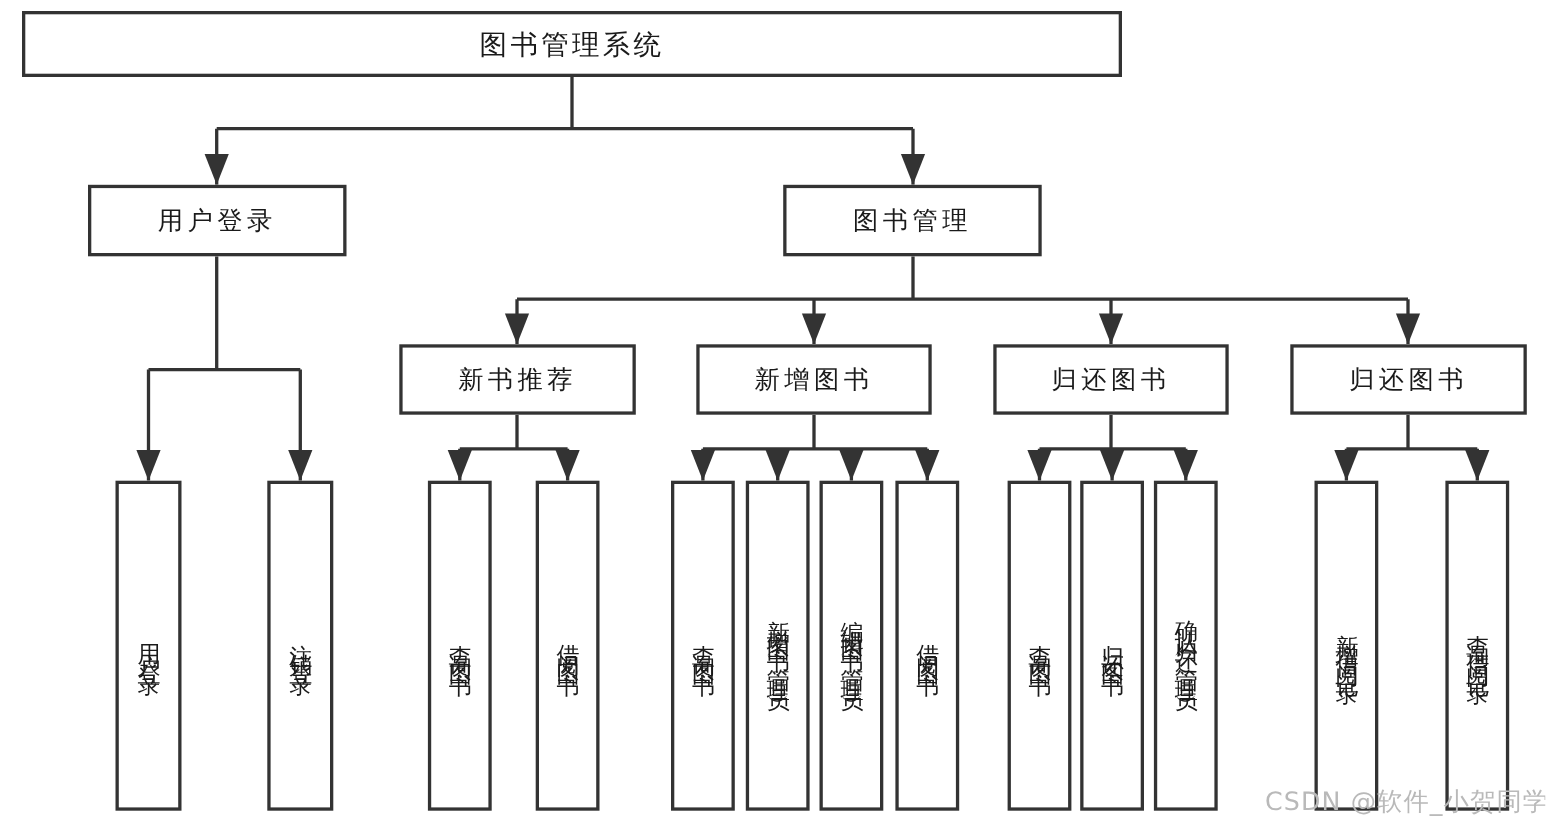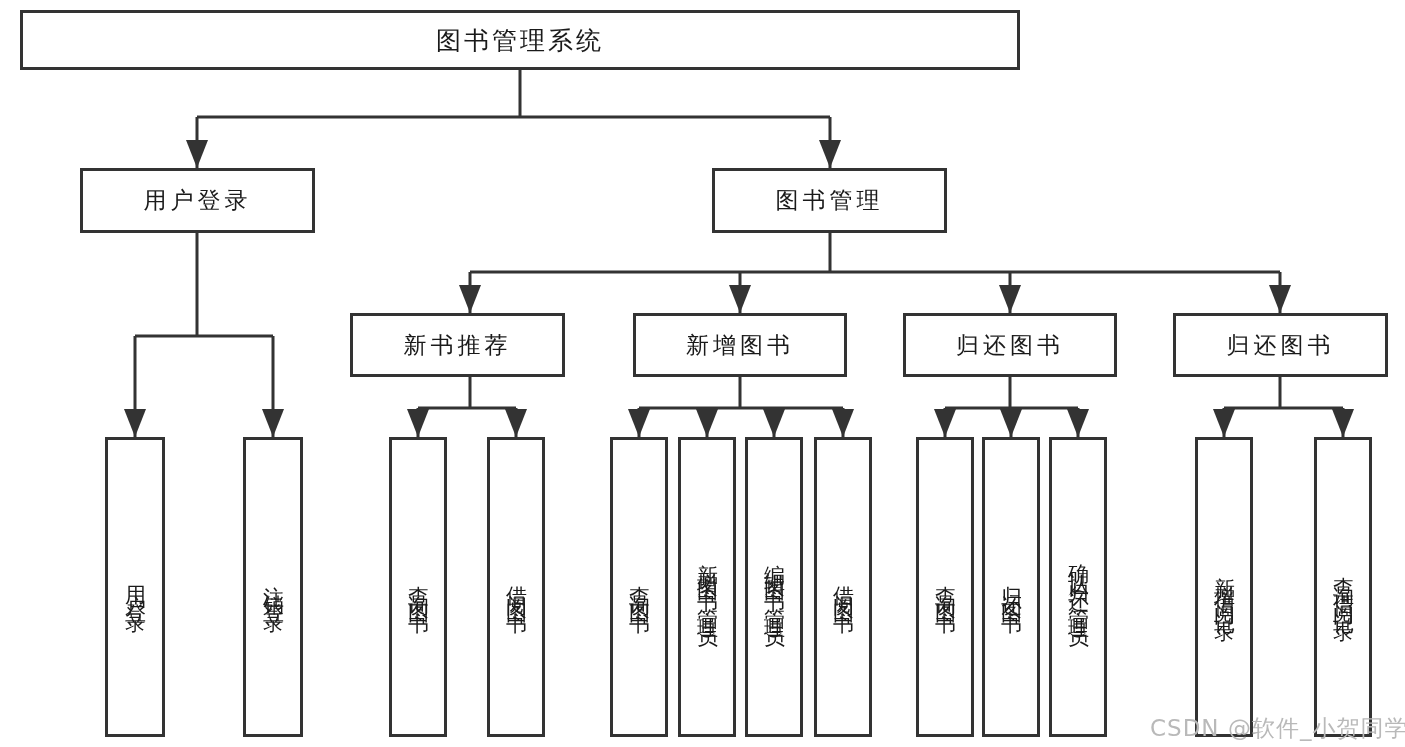--- a/index.html
+++ b/index.html
@@ -24,21 +24,21 @@
     background: #ffffff;
     display: flex;
     align-items: center;
     justify-content: center;
     color: #1a1a1a;
   }
   .root-node  { left: 20px;  top: 10px;  width: 1000px; height: 60px; font-size: 25px; letter-spacing: 3px; }
   .n-login    { left: 80px;  top: 168px; width: 235px;  height: 65px; font-size: 23px; letter-spacing: 4px; }
   .n-mgmt     { left: 712px; top: 168px; width: 235px;  height: 65px; font-size: 23px; letter-spacing: 4px; }
   .lvl3       { top: 313px; height: 64px; font-size: 23px; letter-spacing: 4px; }
-  .n-l3a { left: 350px;  width: 215px; }
+  .n-l3a { left: 363px;  width: 215px; }
   .n-l3b { left: 633px;  width: 214px; }
   .n-l3c { left: 903px;  width: 214px; }
   .n-l3d { left: 1173px; width: 215px; }
   .leaf { top: 437px; width: 58px; height: 300px; }
   .leaf .vtext {
     writing-mode: vertical-rl;
     text-orientation: mixed;
     font-size: 21px;
     letter-spacing: 9px;
     line-height: 1;

